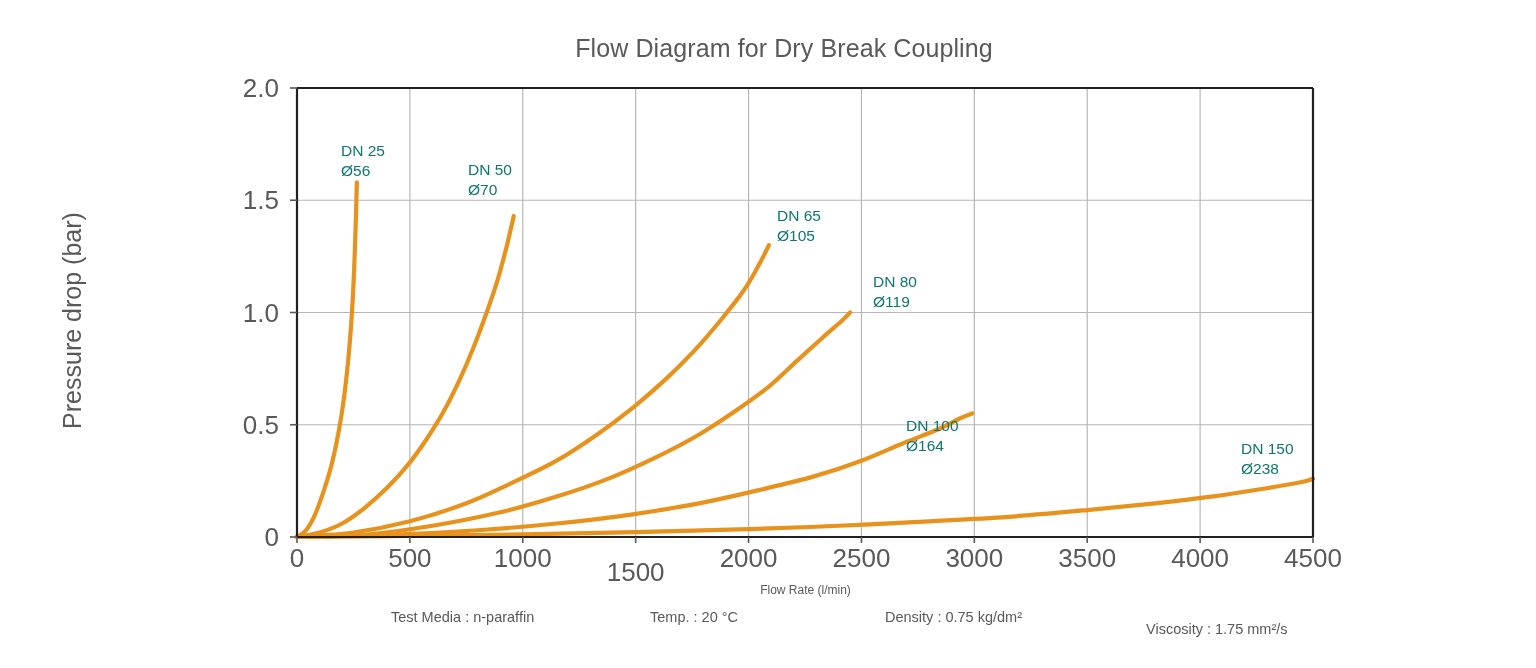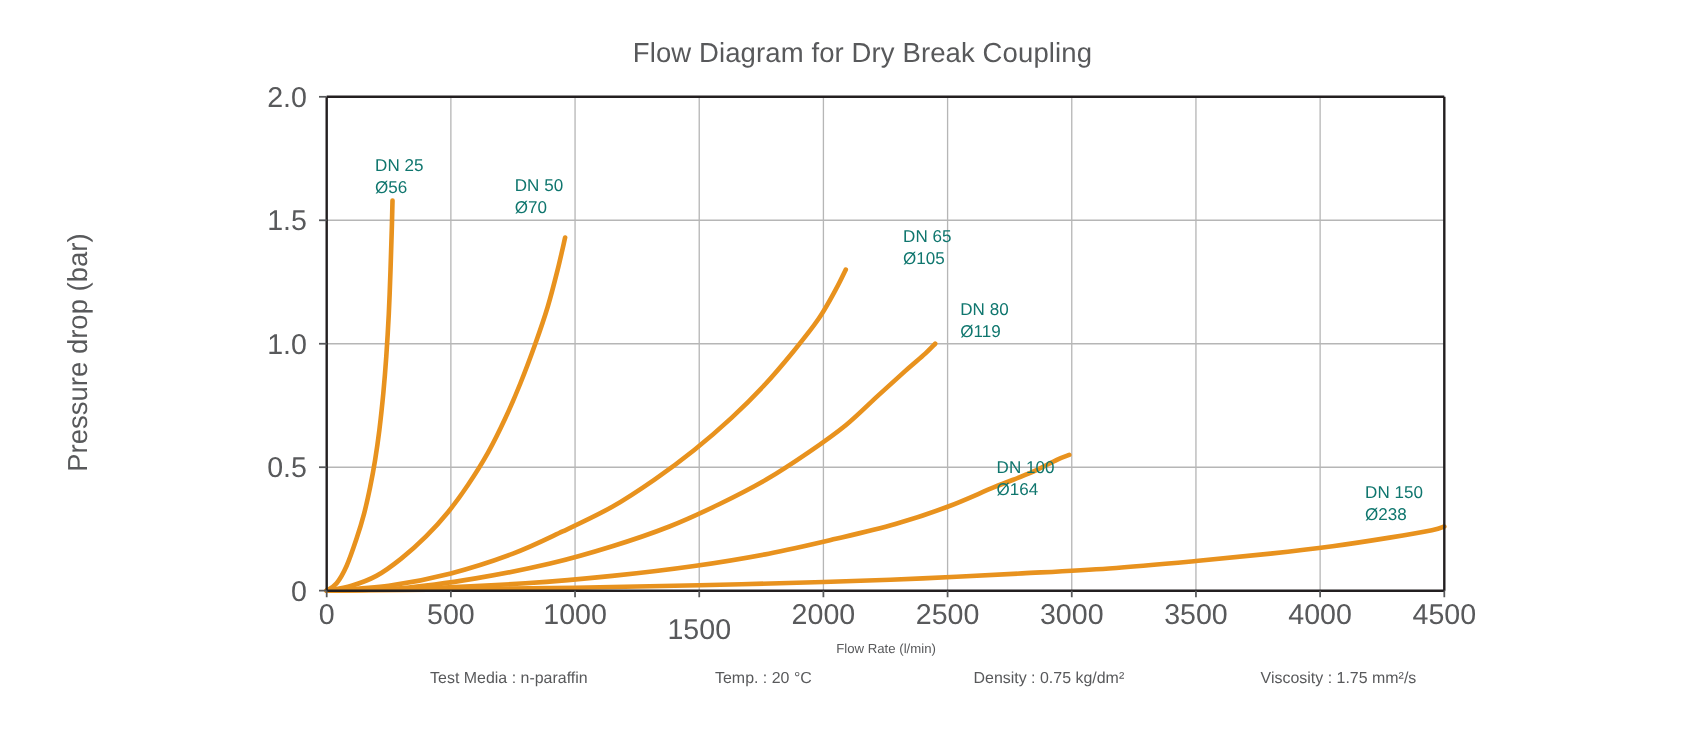--- a/index.html
+++ b/index.html
@@ -153,25 +153,25 @@
       <div class="x-tick-label" style="left: 672.556px;">2000</div>
       <div class="x-tick-label" style="left: 785.444px;">2500</div>
       <div class="x-tick-label" style="left: 898.333px;">3000</div>
       <div class="x-tick-label" style="left: 1011.22px;">3500</div>
       <div class="x-tick-label" style="left: 1124.11px;">4000</div>
       <div class="x-tick-label" style="left: 1237px;">4500</div>
     </div>
   <div id="series-labels">
       <div class="series-label" style="left: 325px; top: 141px;"><div>DN 25</div><div>Ø56</div></div>
       <div class="series-label" style="left: 452px; top: 160px;"><div>DN 50</div><div>Ø70</div></div>
-      <div class="series-label" style="left: 761px; top: 206px; margin-left: 44px;"><div>DN 65</div><div>Ø105</div></div>
+      <div class="series-label" style="left: 761px; top: 206px;"><div>DN 65</div><div>Ø105</div></div>
       <div class="series-label" style="left: 857px; top: 272px;"><div>DN 80</div><div>Ø119</div></div>
       <div class="series-label" style="left: 890px; top: 372px; margin-top: 44px;"><div>DN 100</div><div>Ø164</div></div>
       <div class="series-label" style="left: 1225px; top: 439px;"><div>DN 150</div><div>Ø238</div></div>
     </div>
   <div id="footnotes">
       <div class="footnote" style="left: 375px;">Test Media : n-paraffin</div>
       <div class="footnote" style="left: 634px;">Temp. : 20 °C</div>
       <div class="footnote" style="left: 869px;">Density : 0.75 kg/dm²</div>
-      <div class="footnote" style="left: 1130px;">Viscosity : 1.75 mm²/s</div>
+      <div class="footnote" style="left: 1130px; margin-top: 12px;">Viscosity : 1.75 mm²/s</div>
     </div>
 
 </div>
 
 </body></html>

